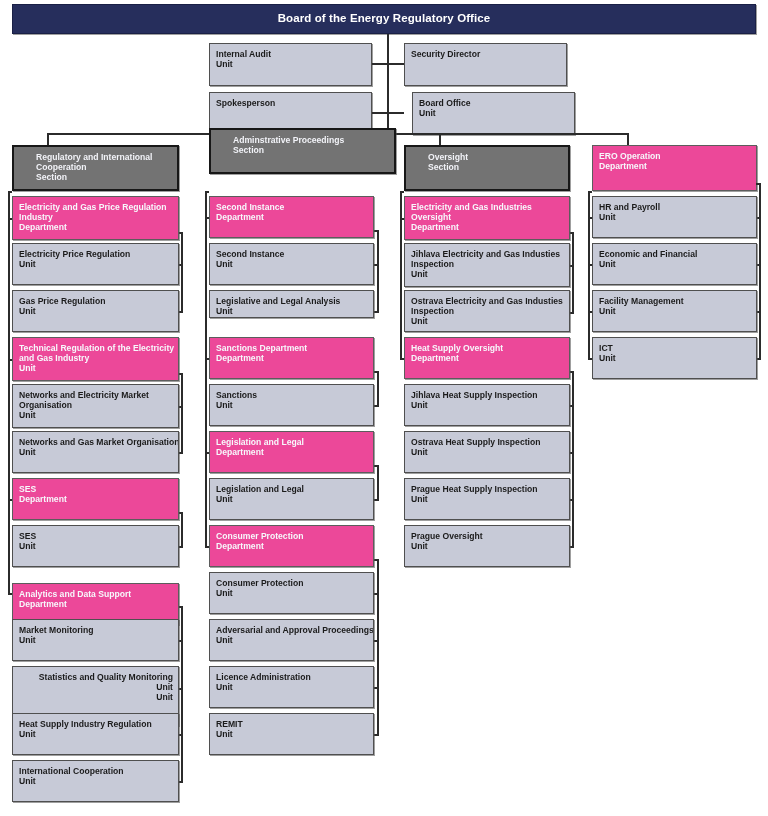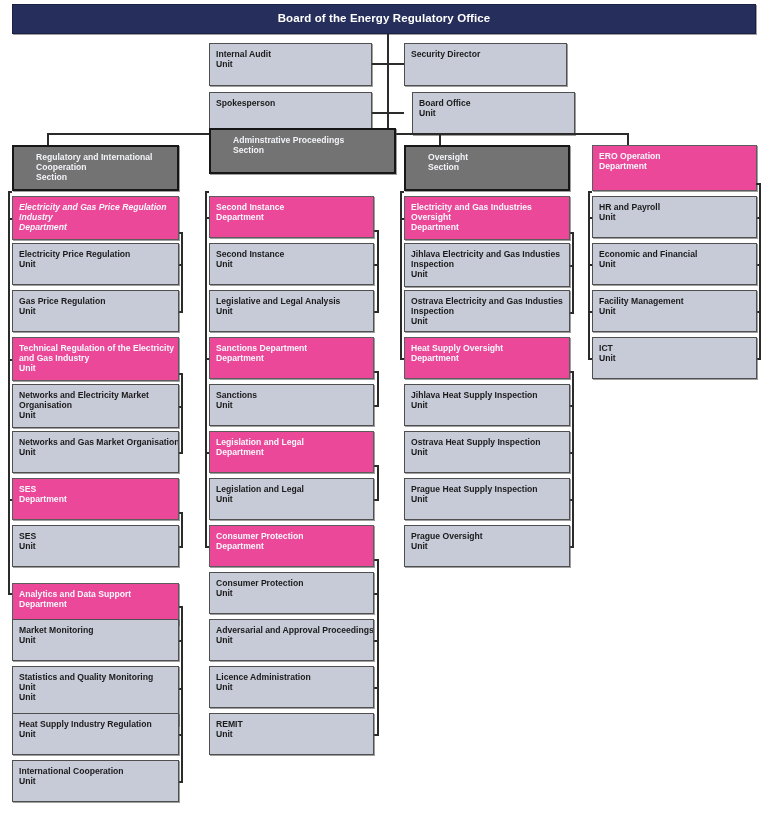--- a/index.html
+++ b/index.html
@@ -126,21 +126,21 @@
     <div class="line hline" style="left: 178px; top: 452px; width: 5px; height: 2px;"></div>
     <div class="line vline" style="left: 181px; top: 512px; width: 2px; height: 34px;"></div>
     <div class="line hline" style="left: 178px; top: 512px; width: 5px; height: 2px;"></div>
     <div class="line hline" style="left: 178px; top: 546px; width: 5px; height: 2px;"></div>
     <div class="line vline" style="left: 181px; top: 606px; width: 2px; height: 175px;"></div>
     <div class="line hline" style="left: 178px; top: 606px; width: 5px; height: 2px;"></div>
     <div class="line hline" style="left: 178px; top: 640px; width: 5px; height: 2px;"></div>
     <div class="line hline" style="left: 178px; top: 688px; width: 5px; height: 2px;"></div>
     <div class="line hline" style="left: 178px; top: 734px; width: 5px; height: 2px;"></div>
     <div class="line hline" style="left: 178px; top: 781px; width: 5px; height: 2px;"></div>
-    <div class="box dept" style="left: 12px; top: 196px; width: 167px; height: 44px; font-style: italic;">
+    <div class="box dept" style="left: 12px; top: 196px; width: 167px; height: 44px;">
       <span class="ln">Electricity and Gas Price Regulation</span>
       <span class="ln">Industry</span>
       <span class="ln">Department</span>
     </div>
     <div class="box unit" style="left: 12px; top: 243px; width: 167px; height: 42px;">
       <span class="ln">Electricity Price Regulation</span>
       <span class="ln">Unit</span>
     </div>
     <div class="box unit" style="left: 12px; top: 290px; width: 167px; height: 42px;">
       <span class="ln">Gas Price Regulation</span>
@@ -169,21 +169,21 @@
       <span class="ln">Unit</span>
     </div>
     <div class="box dept" style="left: 12px; top: 572px; width: 167px; height: 42px; margin-top: 11px;">
       <span class="ln">Analytics and Data Support</span>
       <span class="ln">Department</span>
     </div>
     <div class="box unit" style="left: 12px; top: 619px; width: 167px; height: 42px;">
       <span class="ln">Market Monitoring</span>
       <span class="ln">Unit</span>
     </div>
-    <div class="box unit" style="left: 12px; top: 666px; width: 167px; height: 60px;">
+    <div class="box unit" style="left: 12px; top: 666px; width: 167px; height: 60px; text-align: right;">
       <span class="ln">Statistics and Quality Monitoring</span>
       <span class="ln">Unit</span>
       <span class="ln">Unit</span>
     </div>
     <div class="box unit" style="left: 12px; top: 713px; width: 167px; height: 42px;">
       <span class="ln">Heat Supply Industry Regulation</span>
       <span class="ln">Unit</span>
     </div>
     <div class="box unit" style="left: 12px; top: 760px; width: 167px; height: 42px;">
       <span class="ln">International Cooperation</span>
@@ -217,21 +217,21 @@
     <div class="line hline" style="left: 373px; top: 687px; width: 6px; height: 2px;"></div>
     <div class="line hline" style="left: 373px; top: 734px; width: 6px; height: 2px;"></div>
     <div class="box dept" style="left: 209px; top: 196px; width: 165px; height: 42px;">
       <span class="ln">Second Instance</span>
       <span class="ln">Department</span>
     </div>
     <div class="box unit" style="left: 209px; top: 243px; width: 165px; height: 42px;">
       <span class="ln">Second Instance</span>
       <span class="ln">Unit</span>
     </div>
-    <div class="box unit" style="left: 209px; top: 290px; width: 165px; height: 42px;">
+    <div class="box unit" style="left: 209px; top: 290px; width: 165px; height: 28px;">
       <span class="ln">Legislative and Legal Analysis</span>
       <span class="ln">Unit</span>
     </div>
     <div class="box dept" style="left: 209px; top: 337px; width: 165px; height: 42px;">
       <span class="ln">Sanctions Department</span>
       <span class="ln">Department</span>
     </div>
     <div class="box unit" style="left: 209px; top: 384px; width: 165px; height: 42px;">
       <span class="ln">Sanctions</span>
       <span class="ln">Unit</span>

